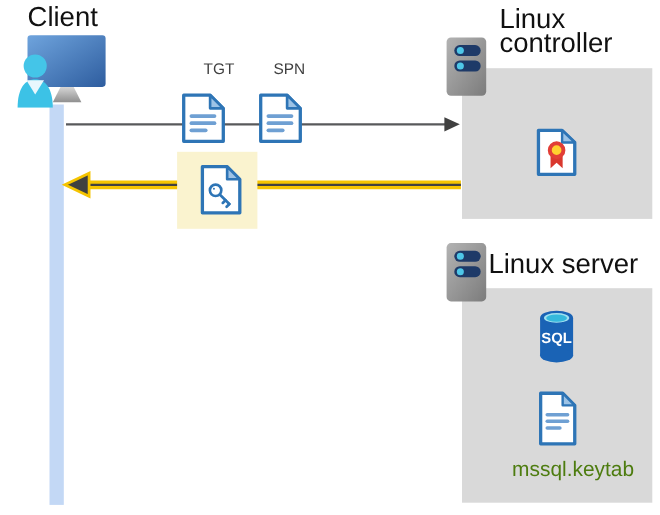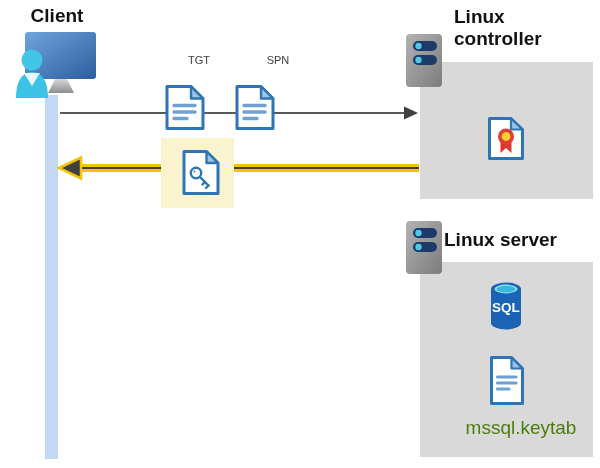--- a/index.html
+++ b/index.html
@@ -3,34 +3,34 @@
 <meta charset="utf-8">
 <style>
   html,body{margin:0;padding:0;}
   body{
     width:600px;height:468px;position:relative;background:#ffffff;
     font-family:"Liberation Sans", sans-serif;overflow:hidden;
   }
   .abs{position:absolute;}
   .panel{background:#D9D9D9;z-index:1;}
   .heading{
-    font-weight:bold;font-size:19px;line-height:22px;color:#111111;z-index:6;
+    font-weight:normal;font-size:25px;line-height:22px;color:#111111;z-index:6;
   }
   .smalllbl{
-    font-size:11px;color:#404040;z-index:6;text-align:center;
+    font-size:14px;color:#404040;z-index:6;text-align:center;
   }
   #lifeline{left:45px;top:95px;width:13px;height:364px;background:#C3D8F5;z-index:2;}
   #arrows{left:0;top:0;width:600px;height:468px;z-index:3;}
   #highlight-box{left:161px;top:138px;width:73px;height:70px;background:#FAF3CF;z-index:4;}
   .icon{z-index:5;}
   #client-label{left:16px;top:5px;width:82px;text-align:center;}
   #dc-label{left:454px;top:6px;width:115px;}
   #linux-label{left:444px;top:229px;width:140px;white-space:nowrap;}
   #tgt-label{left:174px;top:54px;width:50px;}
-  #spn-label{left:238px;top:54px;width:50px;margin-left:15px;}
+  #spn-label{left:238px;top:54px;width:50px;}
   #keytab-label{left:420px;top:417px;width:202px;text-align:center;font-size:19px;color:#4d7c0f;z-index:6;}
   #client-icon{left:12px;top:30px;}
   #dc-server-icon{left:404px;top:33px;}
   #linux-server-icon{left:404px;top:220px;}
   #cert-icon{left:487px;top:116px;}
   #sql-icon{left:488px;top:281px;}
   #tgt-doc{left:164px;top:84px;}
   #spn-doc{left:234px;top:84px;}
   #key-doc{left:181px;top:149px;}
   #keytab-doc{left:489px;top:355px;}

